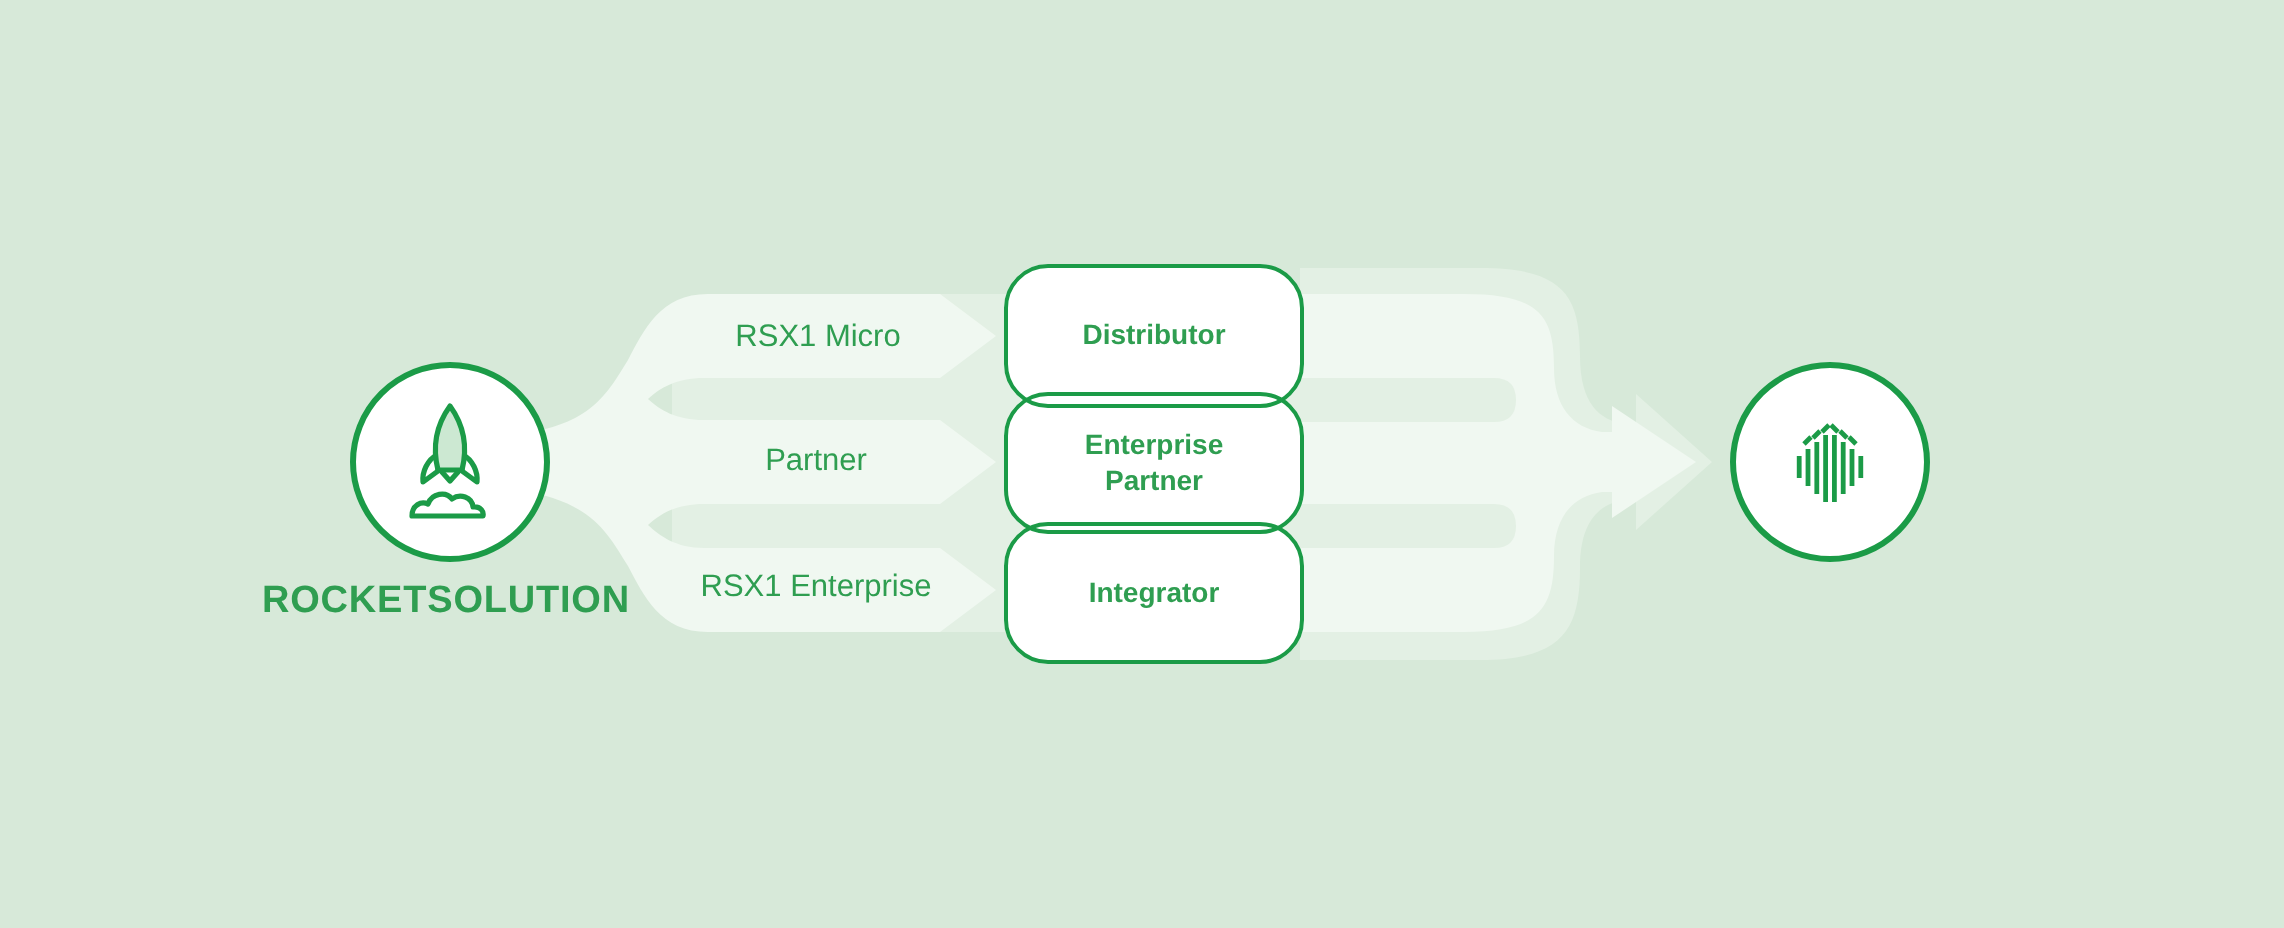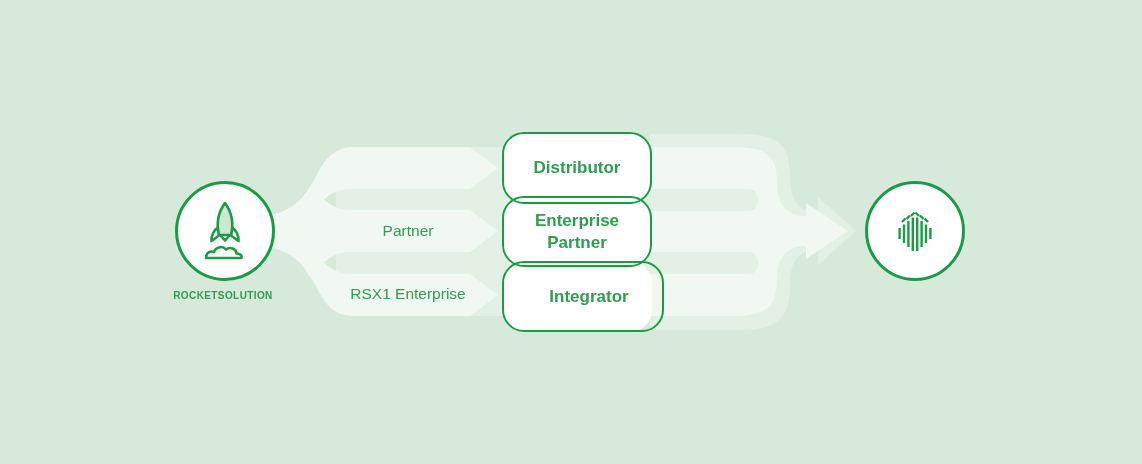--- a/index.html
+++ b/index.html
@@ -16,47 +16,47 @@
   .circle-node{
     position:absolute;width:94px;height:94px;border-radius:50%;
     background:#ffffff;border:3px solid var(--green,#1b9b47);
     display:flex;align-items:center;justify-content:center;
     box-sizing:content-box;
   }
   .node-label{
     position:absolute;text-align:center;
     color:var(--text-green,#2f9e51);font-weight:bold;
   }
-  .rocket-label{left:103px;top:290px;width:240px;font-size:10px;letter-spacing:0.4px;}
+  .rocket-label{left:103px;top:290px;width:240px;font-size:19px;letter-spacing:0.4px;}
   .kunde-label{left:815px;top:290px;width:200px;font-size:15px;}
 
   .band-label{
     position:absolute;width:220px;text-align:center;height:22px;line-height:22px;
     color:var(--text-green,#2f9e51);font-size:15.5px;
   }
   .band-label.b1{left:299px;top:158px;}
   .band-label.b2{left:298px;top:220px;}
   .band-label.b3{left:298px;top:283px;}
 
   .box-fill{
     position:absolute;left:502px;width:150px;background:#ffffff;border-radius:22px;
   }
   .box-border{
     position:absolute;left:502px;width:146px;border:2px solid var(--green,#1b9b47);
     border-radius:22px;background:transparent;
     display:flex;align-items:center;justify-content:center;text-align:center;
-    color:var(--text-green,#2f9e51);font-weight:bold;font-size:17px;line-height:1.25;
+    color:var(--text-green,#2f9e51);font-weight:bold;font-size:14px;line-height:1.25;
     padding:0;
   }
   .pos1{top:132px;height:72px;}
   .pos2{top:196px;height:71px;}
   .pos3{top:261px;height:71px;}
   .box-border.pos1{height:68px;}
   .box-border.pos2{height:67px;}
-  .box-border.pos3{height:67px;padding-left:12px;}
+  .box-border.pos3{height:67px;}
 </style>
 </head>
 <body>
 
 <div class="stage">
 
   <svg class="bands" width="1142" height="464" viewBox="0 0 1142 464">
 
     <path fill="var(--band-mid)" d="M 376,147 L 652,147 L 652,316 L 376,316 Q 336,316 336,276 L 336,187 Q 336,147 376,147 Z"></path>
 
@@ -86,20 +86,21 @@
          C 777,203 786,214 801,216
          L 806,216 L 806,203 L 848,231 L 806,259 L 806,246 L 801,246
          C 786,248 777,259 777,278
          C 777,304 770,316 732,316
          L 650,316 Z"></path>
 
     <path fill="var(--band-mid)" d="M 646,189 L 747,189 Q 758,189 758,200 Q 758,211 747,211 L 646,211 Z"></path>
     <path fill="var(--band-mid)" d="M 646,252 L 747,252 Q 758,252 758,263 Q 758,274 747,274 L 646,274 Z"></path>
   </svg>
 
+  <div class="band-label b1">RSX1 Micro</div>
   <div class="band-label b2">Partner</div>
   <div class="band-label b3">RSX1 Enterprise</div>
 
   <div class="box-fill pos1"></div>
   <div class="box-fill pos2"></div>
   <div class="box-fill pos3"></div>
 
   <div class="box-border pos1">
     <span>Distributor</span>
   </div>

